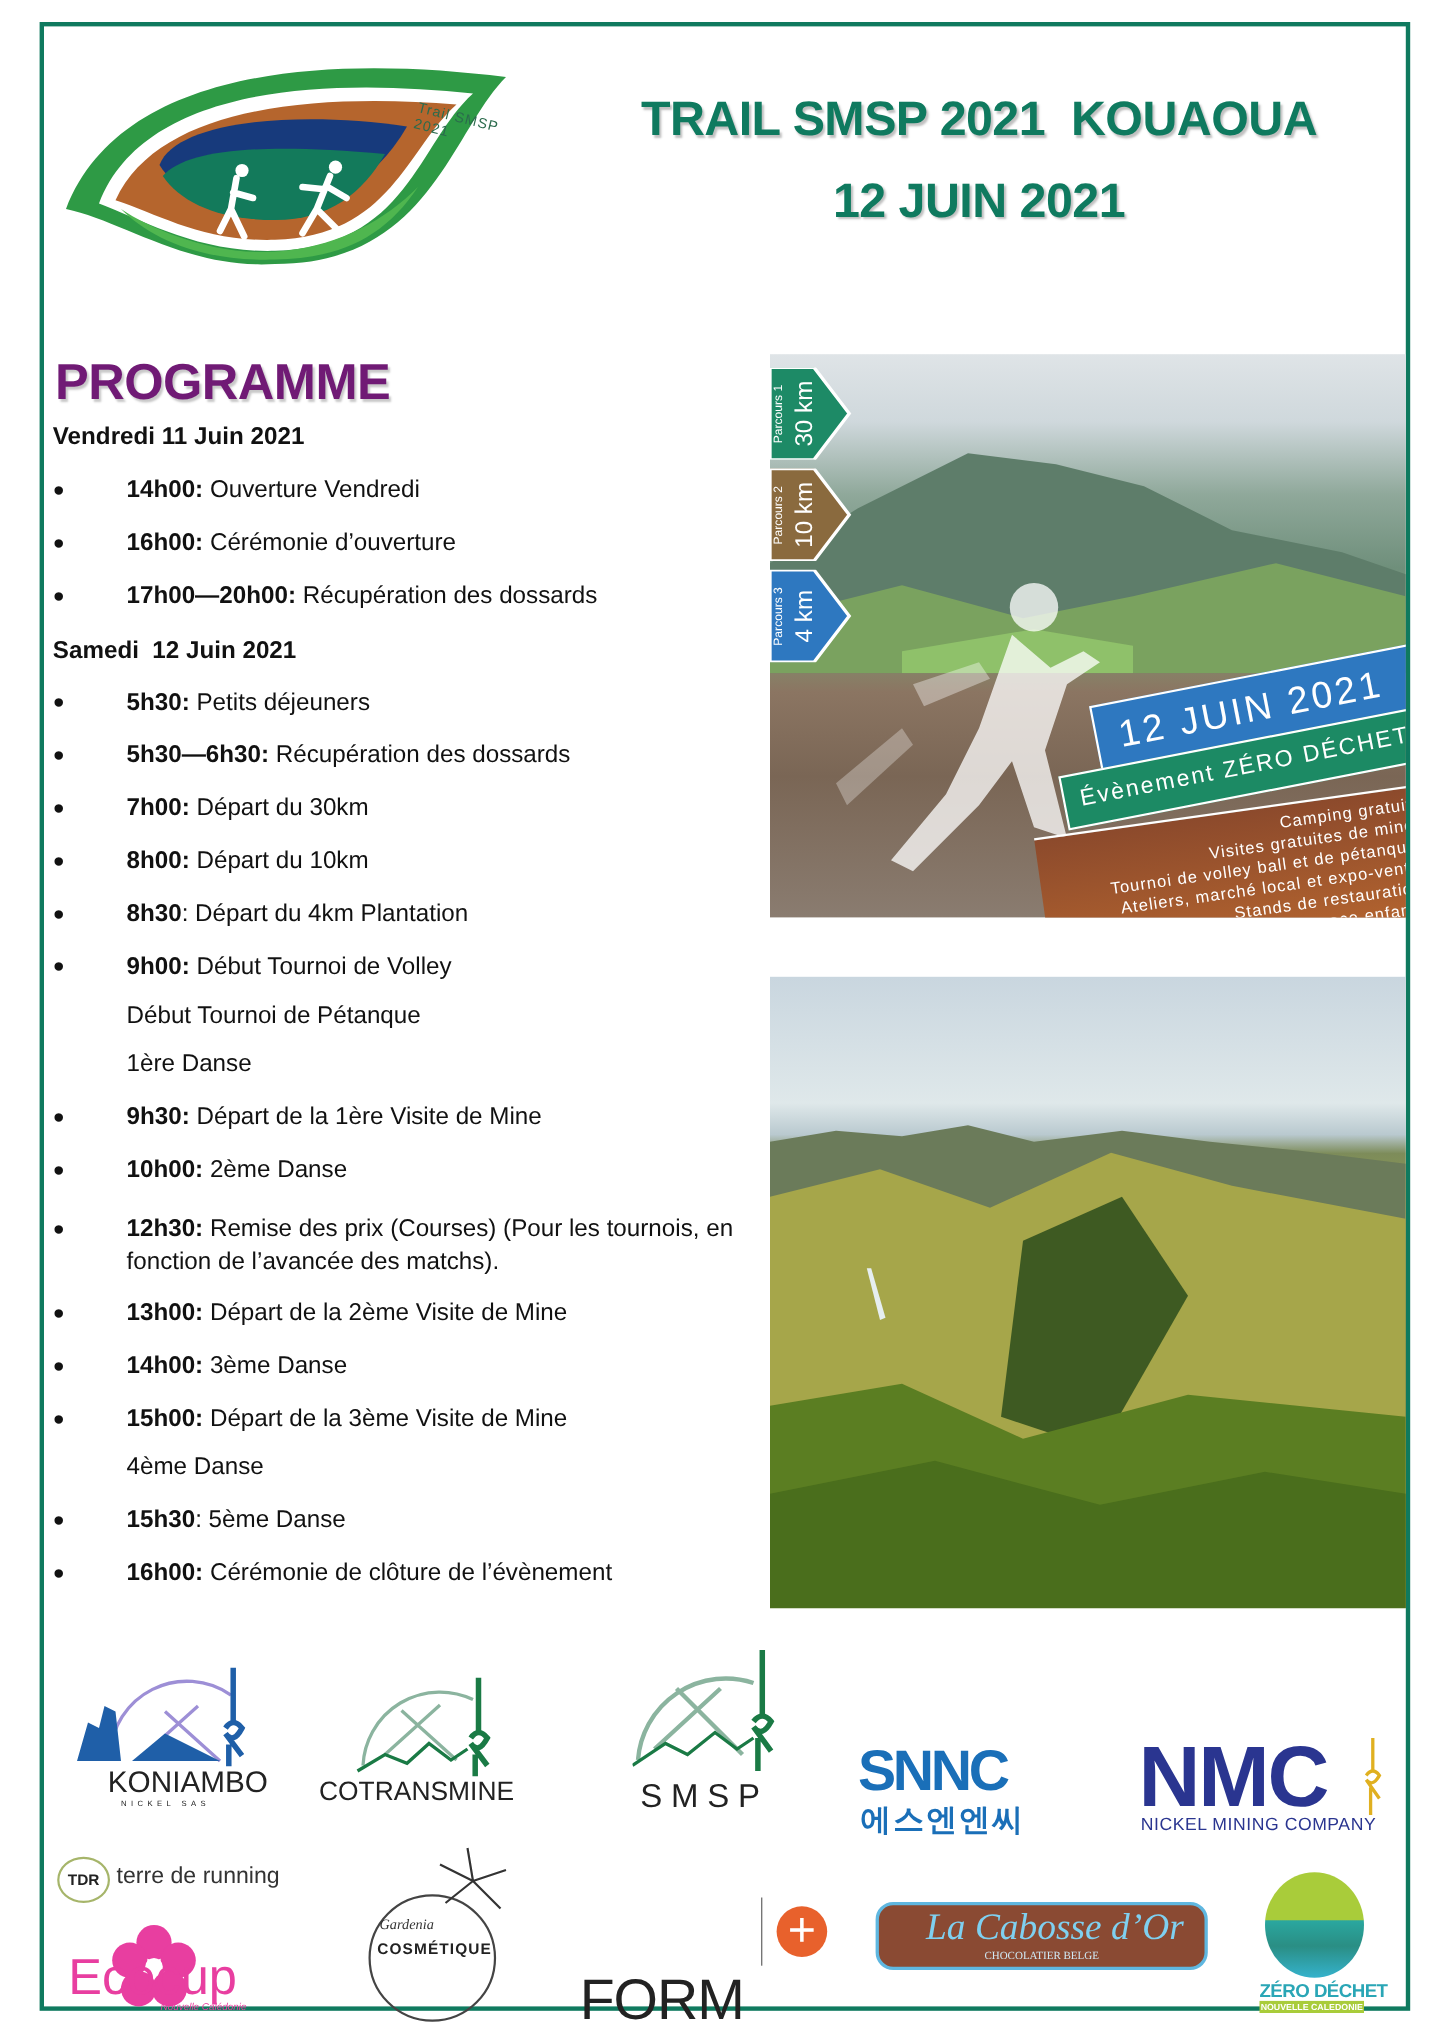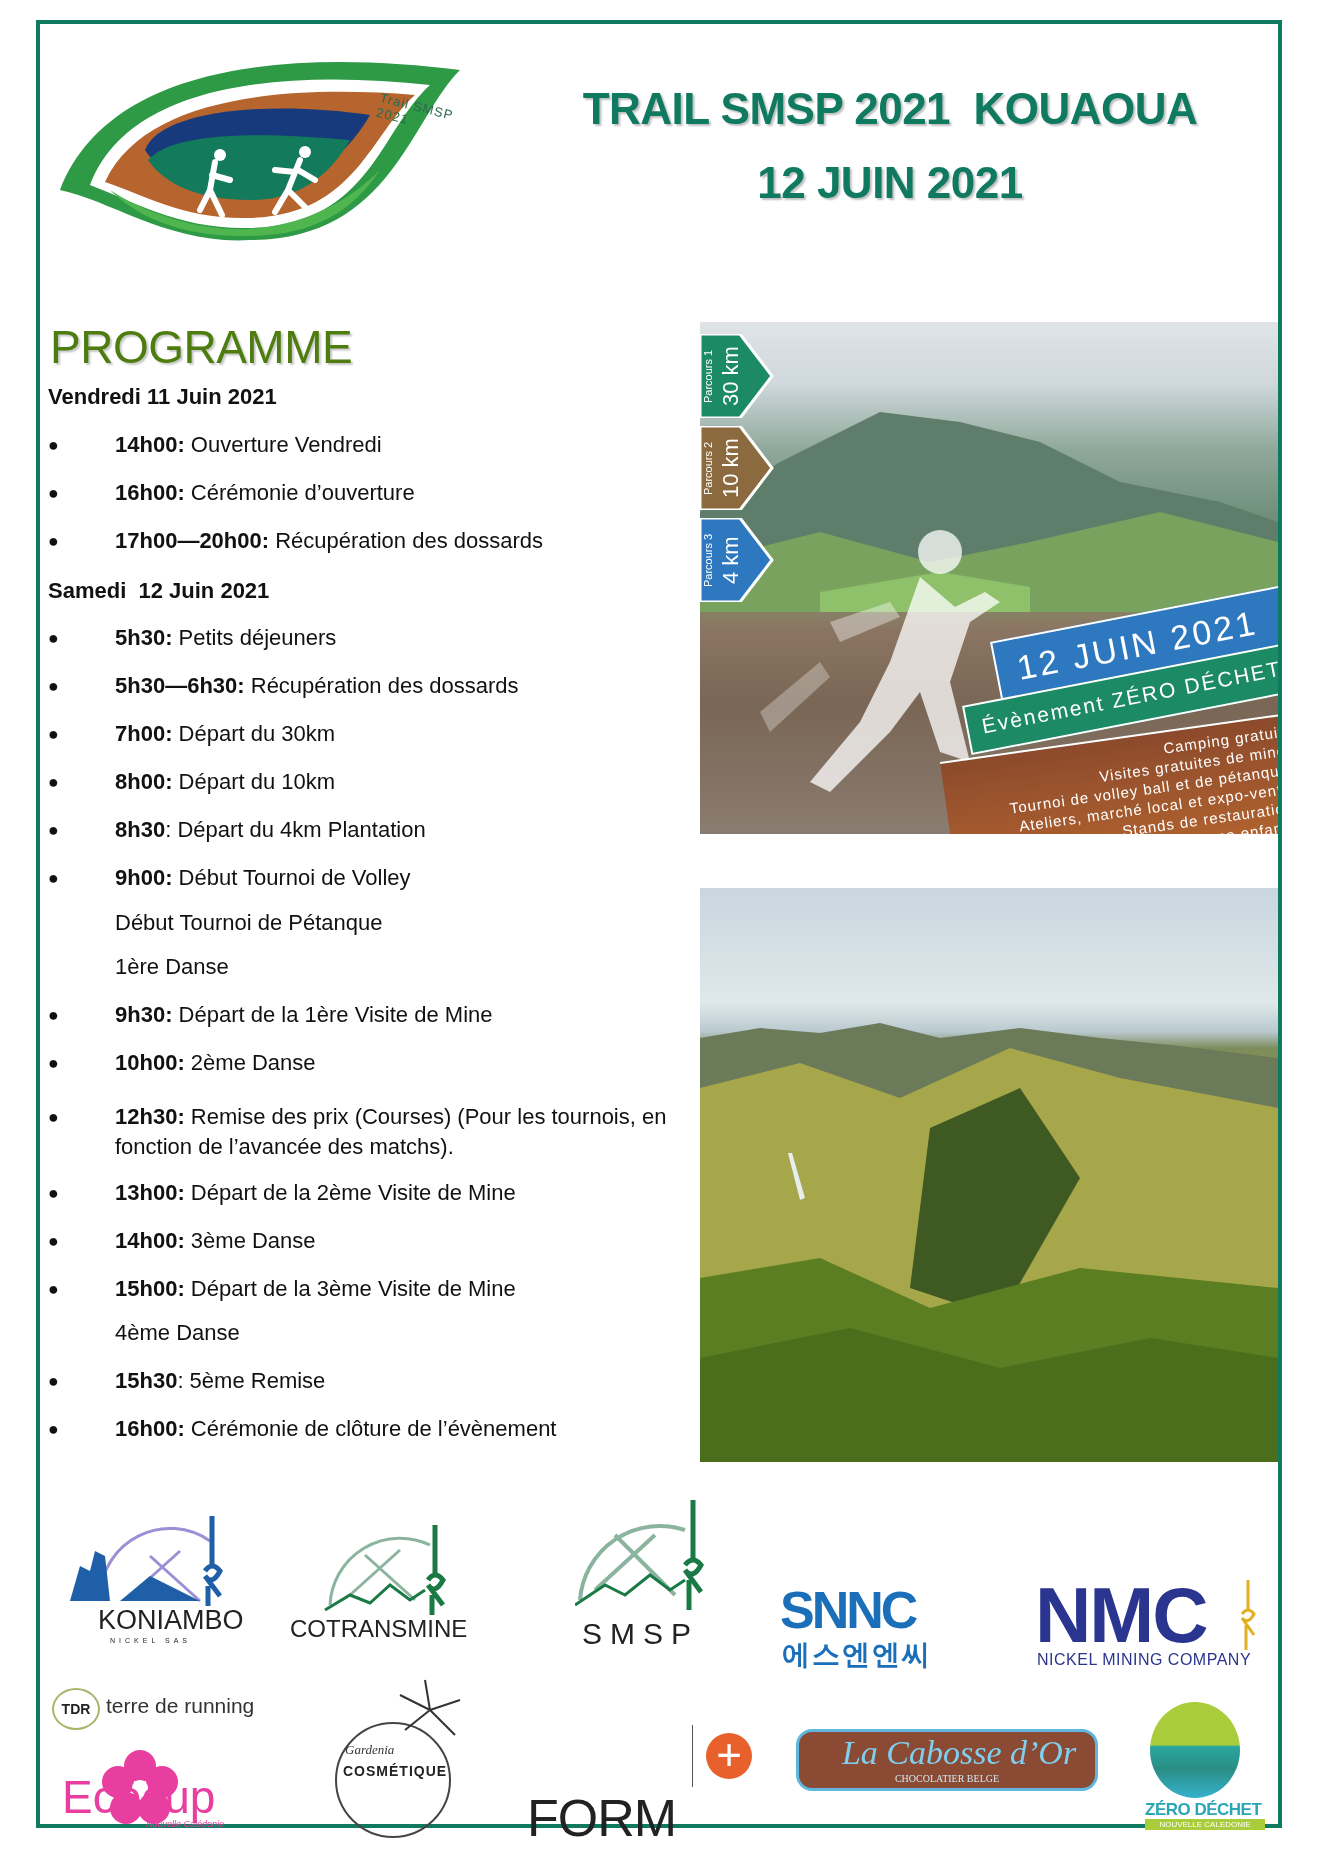--- a/index.html
+++ b/index.html
@@ -6,21 +6,21 @@
   body { width:1320px; height:1855px; position:relative; overflow:hidden; font-family:"Liberation Sans", sans-serif; color:#111; }
   .frame { position:absolute; left:36px; top:20px; width:1246px; height:1808px; border:4px solid #0f7a5f; box-sizing:border-box; }
 
   
   .logo { position:absolute; left:50px; top:40px; width:420px; height:210px; }
   .logo-text { position:absolute; left:332px; top:50px; font-size:13px; color:#2b6b4d; transform:rotate(14deg); transform-origin:left top; letter-spacing:1px; }
 
   .title { position:absolute; left:520px; top:72px; width:740px; text-align:center; font-weight:bold; color:#0f7a5f; font-size:44px; line-height:74px; text-shadow:2px 2px 2px rgba(0,0,0,0.25); letter-spacing:-0.5px; }
   .title div { white-space:pre; }
 
-  .prog-heading { position:absolute; left:50px; top:320px; font-size:46px; font-weight:normal; color:#4d7c0f; text-shadow:2px 2px 2px rgba(0,0,0,0.22); letter-spacing:-0.5px; }
+  .prog-heading { position:absolute; left:50px; top:320px; font-size:46px; font-weight:bold; color:#701a75; text-shadow:2px 2px 2px rgba(0,0,0,0.22); letter-spacing:-0.5px; }
 
   .day { position:absolute; left:48px; font-size:22px; font-weight:bold; white-space:pre; }
   .item { position:absolute; left:48px; font-size:22px; width:640px; line-height:30px; }
   .item .bullet { position:absolute; left:0; top:0; font-size:18px; }
   .item .txt { position:absolute; left:67px; top:0; width:620px; }
   .item b { font-weight:bold; }
 
   
   .poster { position:absolute; left:700px; top:322px; width:578px; height:512px; overflow:hidden;
             background:linear-gradient(180deg,#dfe4e7 0%,#cfd8dc 12%,#8fa89a 25%,#6f8f7b 38%,#7e9f73 48%,#8b7562 60%,#7a6655 75%,#8a7c70 100%); }
@@ -57,21 +57,21 @@
   .gard-script { position:absolute; left:345px; top:1742px; font-size:13px; font-style:italic; color:#333; font-family:"Liberation Serif", serif; }
   .gard-word { position:absolute; left:343px; top:1763px; font-size:14px; font-weight:bold; color:#222; letter-spacing:1px; }
   .form-word { position:absolute; left:527px; top:1788px; font-size:52px; color:#222; letter-spacing:-1px; font-weight:normal; }
   .form-bar { position:absolute; left:692px; top:1725px; width:1px; height:62px; background:#555; }
   .form-plus { position:absolute; left:706px; top:1733px; width:46px; height:46px; border-radius:50%; background:#e8612c; color:#fff; font-size:44px; line-height:44px; text-align:center; }
   .cabosse { position:absolute; left:796px; top:1729px; width:302px; height:62px; border-radius:16px; background:#8a4a33; border:3px solid #5fb7e0; box-sizing:border-box; text-align:center; }
   .cabosse-word { display:block; font-family:"Liberation Serif", serif; font-style:italic; font-size:34px; color:#7fd0f0; margin-top:2px;padding-left:24px; }
   .cabosse-sub { position:absolute; left:0; width:100%; top:41px; font-family:"Liberation Serif", serif; font-size:10px; color:#d0e9f5; }
   .zd-oval { position:absolute; left:1150px; top:1702px; width:90px; height:96px; border-radius:50%; background:linear-gradient(180deg,#a9cc3a 0%,#a9cc3a 45%,#2aa79f 46%,#2a8e84 70%,#35b2cc 100%); }
   .zd-word { position:absolute; left:1145px; top:1800px; font-size:17px; font-weight:bold; color:#2aa6b6; letter-spacing:-0.5px; }
-  .zd-sub { position:absolute; left:1145px; top:1819px; width:120px; height:11px; background:#a9cc3a; color:#fff; font-size:8px; font-weight:normal; text-align:center; line-height:11px; }
+  .zd-sub { position:absolute; left:1145px; top:1819px; width:95px; height:11px; background:#a9cc3a; color:#fff; font-size:8px; font-weight:bold; text-align:center; line-height:11px; }
 </style>
 </head>
 <body>
 
 <div class="frame"></div>
 
 <div class="logo">
   <svg width="420" height="210" viewBox="0 0 420 210">
     <path d="M10,150 C60,20 250,10 410,30 C360,80 340,200 200,200 C120,205 60,160 10,150 Z" fill="#2e9a45"></path>
     <path d="M40,145 C80,40 240,30 380,45 C330,90 320,185 200,188 C130,190 80,160 40,145 Z" fill="#ffffff"></path>
@@ -163,21 +163,21 @@
 </div>
 <div class="item" style="top:1274px;">
   <span class="bullet">●</span>
   <span class="txt"><b>15h00:</b><span> Départ de la 3ème Visite de Mine</span></span>
 </div>
 <div class="item" style="top:1318px;">
   <span class="txt"><span>4ème Danse</span></span>
 </div>
 <div class="item" style="top:1366px;">
   <span class="bullet">●</span>
-  <span class="txt"><b>15h30</b><span>: 5ème Remise</span></span>
+  <span class="txt"><b>15h30</b><span>: 5ème Danse</span></span>
 </div>
 <div class="item" style="top:1414px;">
   <span class="bullet">●</span>
   <span class="txt"><b>16h00:</b><span> Cérémonie de clôture de l’évènement</span></span>
 </div>
 
 <div class="poster">
   <svg class="mtn" viewBox="0 0 578 220" width="578" height="220">
     <path d="M0,120 L80,70 L180,20 L260,30 L340,50 L420,90 L520,110 L578,130 L578,220 L0,220 Z" fill="#5e7d6a"></path>
     <path d="M0,170 L120,140 L230,170 L330,150 L460,120 L578,150 L578,220 L0,220 Z" fill="#7aa25f"></path>

